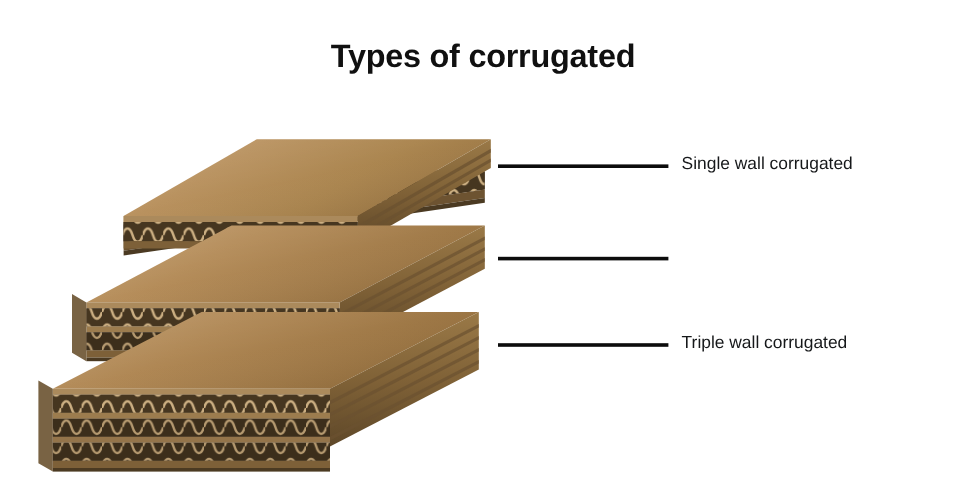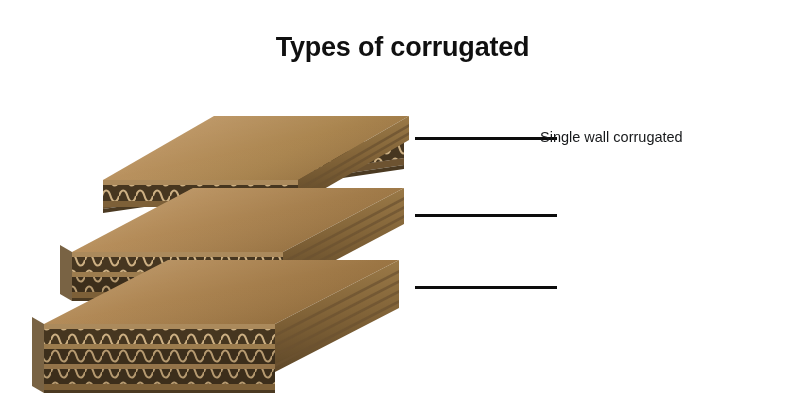--- a/index.html
+++ b/index.html
@@ -247,19 +247,20 @@
 
     <defs>
       <clipPath id="clipBand1">
         <polygon points="103,175 404,131 404,146 103,190"></polygon>
       </clipPath>
     </defs>
 
   </svg>
 
   <div class="callout-line" style="left:415px; top:125px; width:142px;"></div>
-  <div class="callout-label" style="left:540px; top:117px;">Single wall corrugated</div>
+  <div class="callout-label" style="left:568px; top:117px;">Single wall corrugated</div>
 
   <div class="callout-line" style="left:415px; top:202px; width:142px;"></div>
 
   <div class="callout-line" style="left:415px; top:274px; width:142px;"></div>
+  <div class="callout-label" style="left:568px; top:266px;">Triple wall corrugated</div>
 
 </div>
 
 </body></html>

